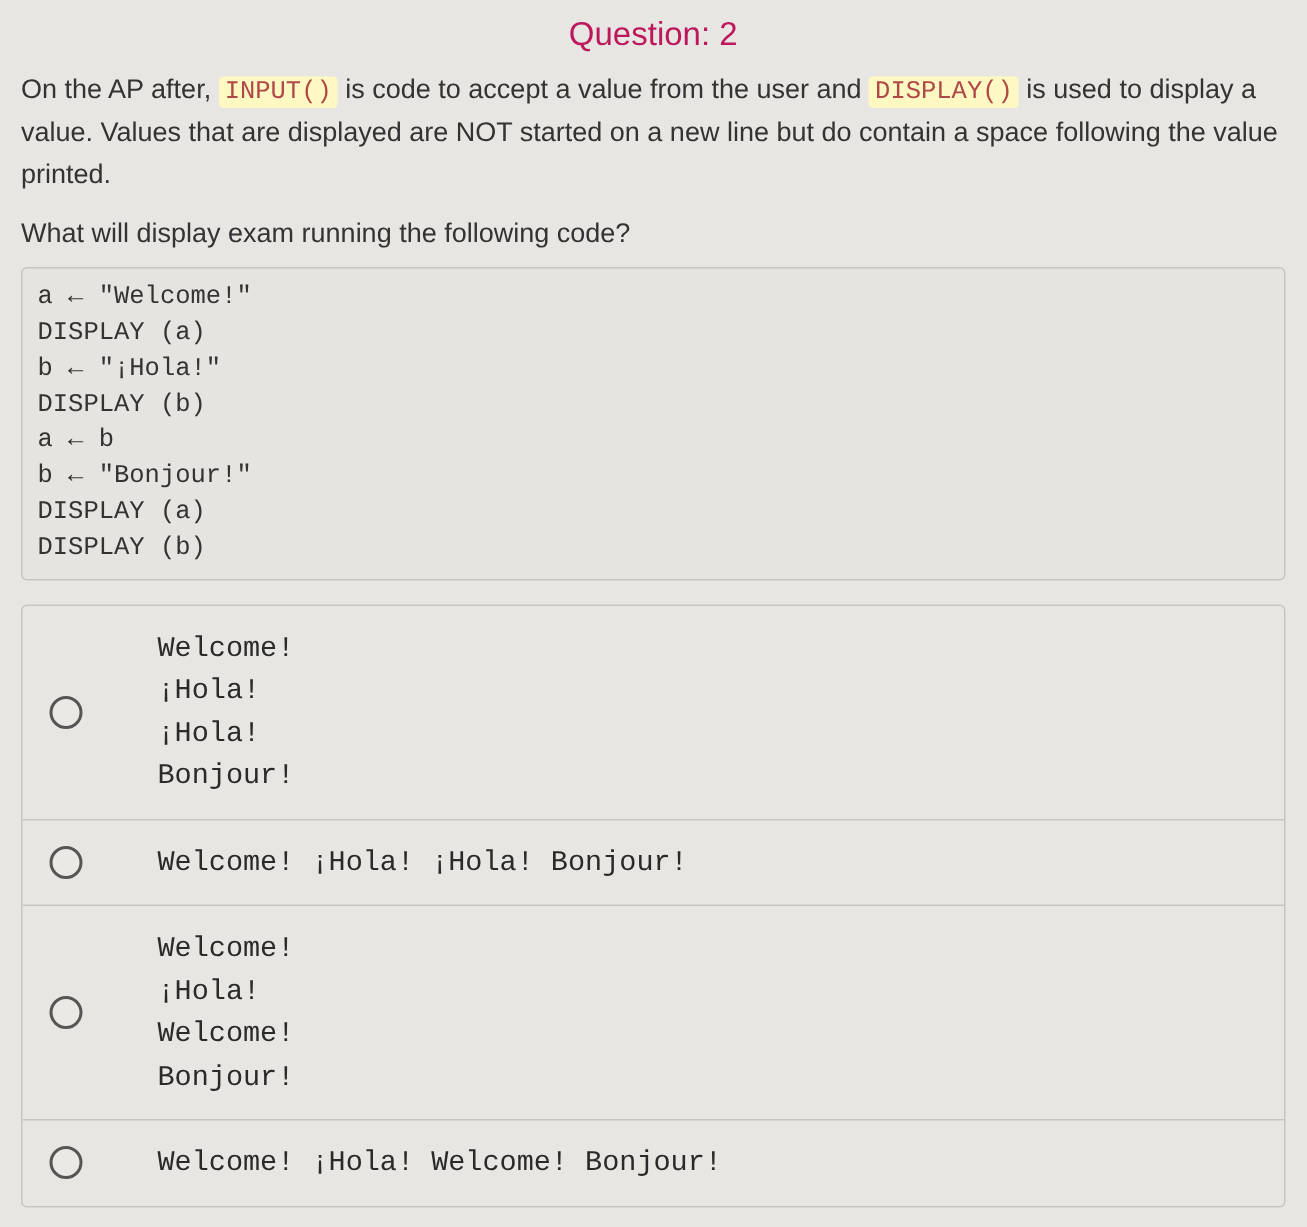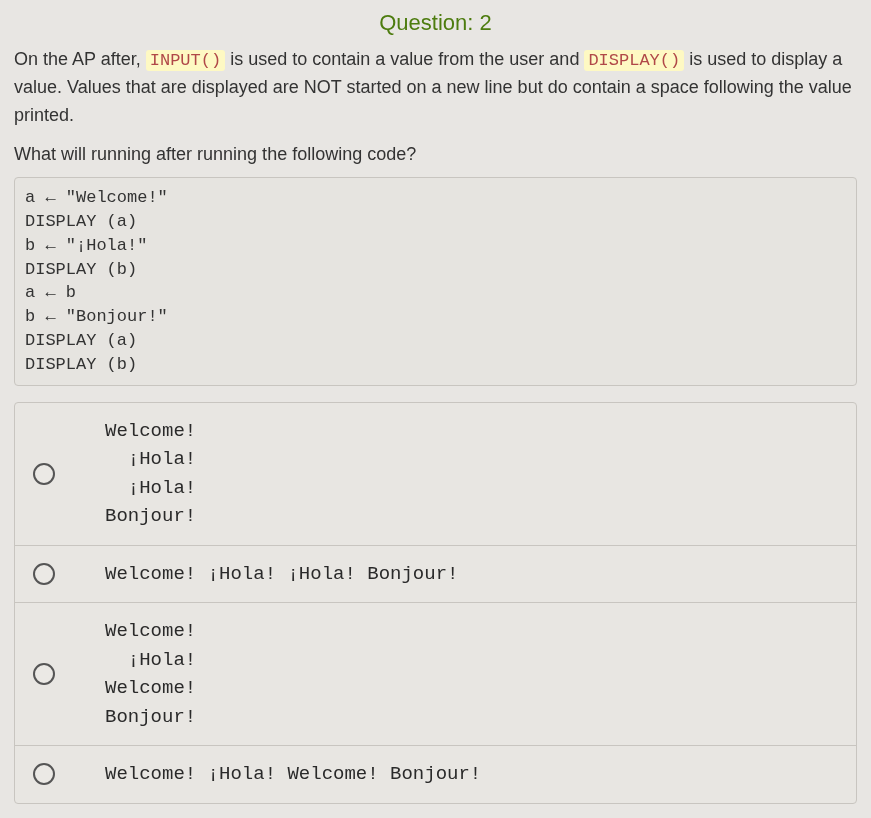--- a/index.html
+++ b/index.html
@@ -12,21 +12,21 @@
     height: 818px;
     background: #e8e6e3;
     font-family: -apple-system, BlinkMacSystemFont, "Segoe UI", Arial, sans-serif;
     padding: 10px 14px;
     color: #2a2a2a;
   }
   .question-title {
     text-align: center;
     font-size: 22px;
     font-weight: 400;
-    color: #4d7c0f;
+    color: #be185d;
     margin-bottom: 10px;
   }
   .question-text {
     font-size: 18px;
     line-height: 1.55;
     color: #333;
     margin-bottom: 14px;
   }
   .code-inline {
     font-family: "Courier New", Courier, monospace;
@@ -50,21 +50,20 @@
     line-height: 1.4;
     color: #333;
     background: #e6e4e0;
     margin-bottom: 16px;
     white-space: pre;
   }
   .options-container {
     border: 1px solid #c8c5c0;
     border-radius: 4px;
     background: #e8e6e2;
-    text-align: right;
   }
   .option-row {
     display: flex;
     align-items: center;
     padding: 14px 18px;
     border-bottom: 1px solid #c8c5c0;
   }
   .option-row:last-child {
     border-bottom: none;
   }
@@ -84,24 +83,24 @@
     color: #2a2a2a;
     white-space: pre;
   }
 </style>
 </head>
 <body>
 
 <div class="question-title">Question: 2</div>
 
 <div class="question-text">
-  <span>On the AP after, </span><span class="code-inline">INPUT()</span><span> is used to contain a value from the user and </span><span class="code-inline">DISPLAY()</span><span> is used to display a value. Values that are displayed are NOT started on a new line but do contain a space following the value printed.</span>
+  <span>On the AP after, </span><span class="code-inline">INPUT()</span><span> is code to accept a value from the user and </span><span class="code-inline">DISPLAY()</span><span> is used to display a value. Values that are displayed are NOT started on a new line but do contain a space following the value printed.</span>
 </div>
 
-<div class="prompt-text">What will running after running the following code?</div>
+<div class="prompt-text">What will display exam running the following code?</div>
 
 <div class="code-block">a ← "Welcome!"
 DISPLAY (a)
 b ← "¡Hola!"
 DISPLAY (b)
 a ← b
 b ← "Bonjour!"
 DISPLAY (a)
 DISPLAY (b)</div>
 

